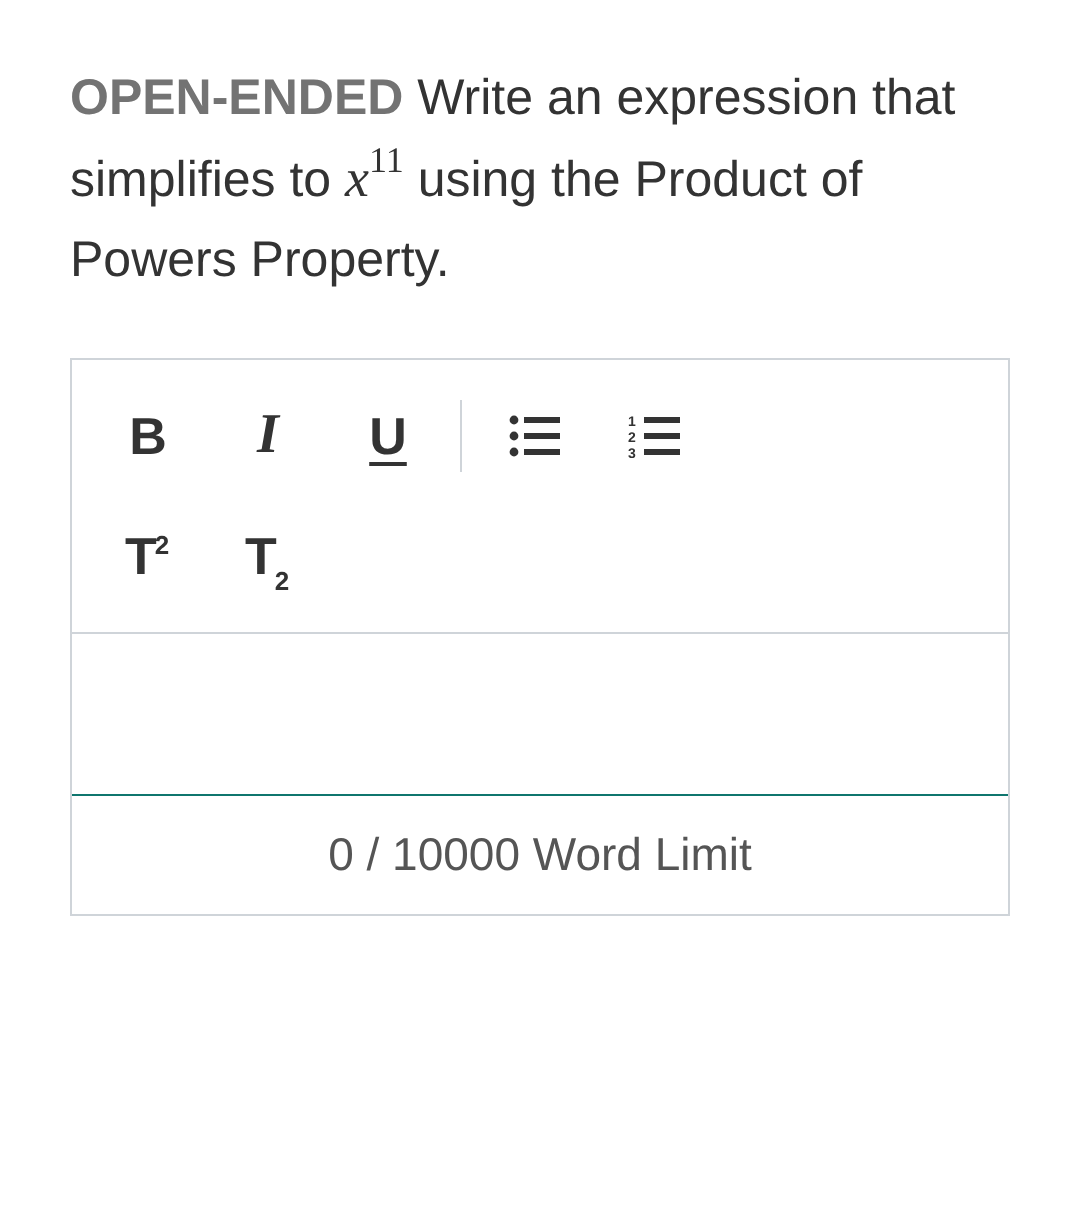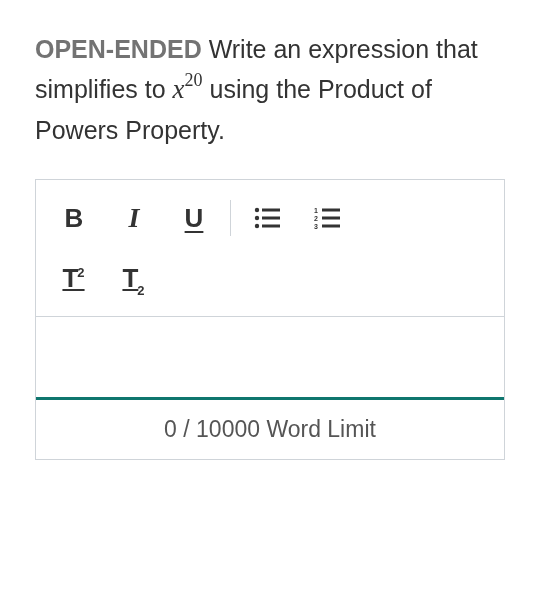--- a/index.html
+++ b/index.html
@@ -42,21 +42,20 @@
     }
     .tb-row {
       display: flex;
       align-items: center;
       padding: 14px 8px;
     }
     .tb-row.row2 {
       padding-top: 6px;
       padding-bottom: 18px;
       width: 100%;
-      text-decoration: underline;
     }
     .tb-btn {
       width: 60px;
       height: 40px;
       display: flex;
       align-items: center;
       justify-content: center;
       cursor: pointer;
       font-size: 26px;
       color: #333;
@@ -79,33 +78,33 @@
     }
     .sup-small { top: -10px; left: -1px; }
     .sub-small { top: 8px; left: -1px; }
     .content-area {
       min-height: 80px;
       padding: 10px;
       outline: none;
       font-size: 18px;
     }
     .footer {
-      border-top: 3px solid #0f766e;
+      border-top: 1px solid #0f766e;
       padding: 16px 20px;
       text-align: center;
       font-size: 23px;
       color: #555;
     }
     svg { display: block; }
   </style>
 </head>
 <body>
 
 <div class="question">
-  <span class="tag">OPEN-ENDED</span><span>  Write an expression that simplifies to </span><span class="math-var">x</span><span class="math-exp">20</span><span> using the Product of Powers Property.</span>
+  <span class="tag">OPEN-ENDED</span><span>  Write an expression that simplifies to </span><span class="math-var">x</span><span class="math-exp">11</span><span> using the Product of Powers Property.</span>
 </div>
 
 <div class="editor">
   <div class="toolbar">
     <div class="tb-row">
       <div class="tb-btn">
         <span class="ic">B</span>
       </div>
       <div class="tb-btn">
         <span class="ic italic-i">I</span>

